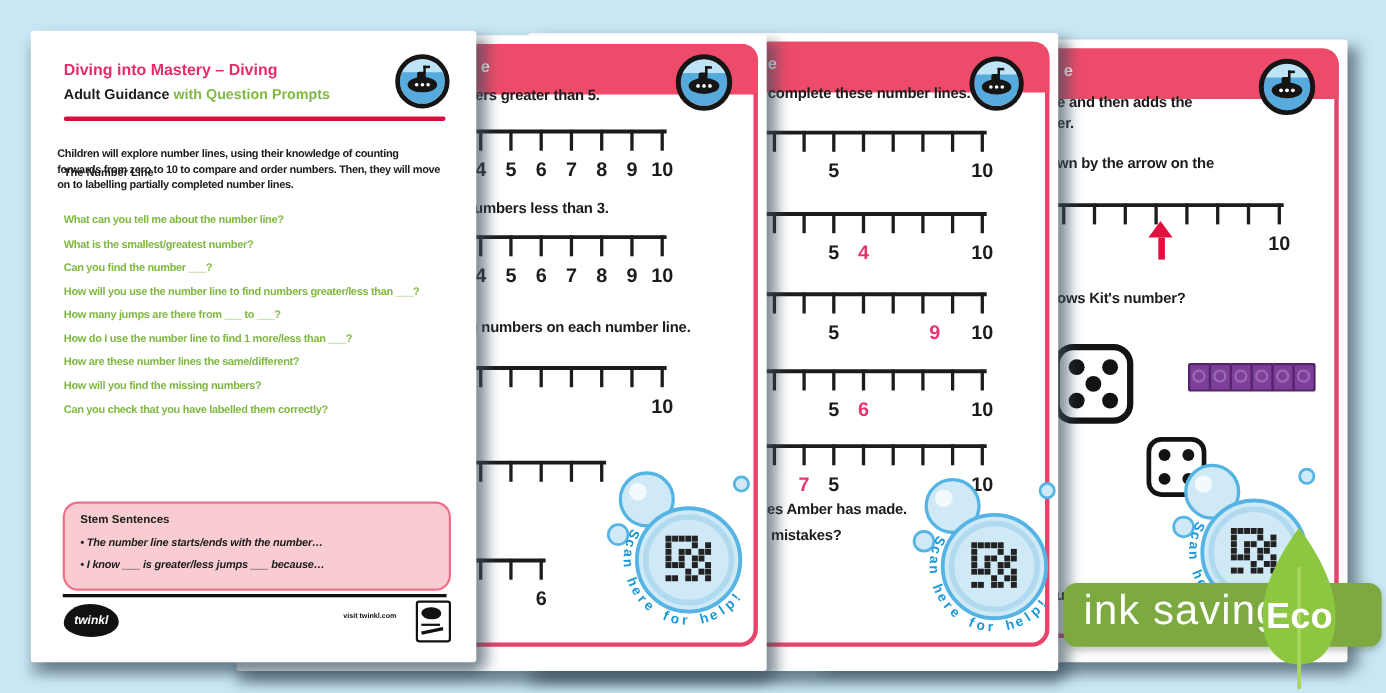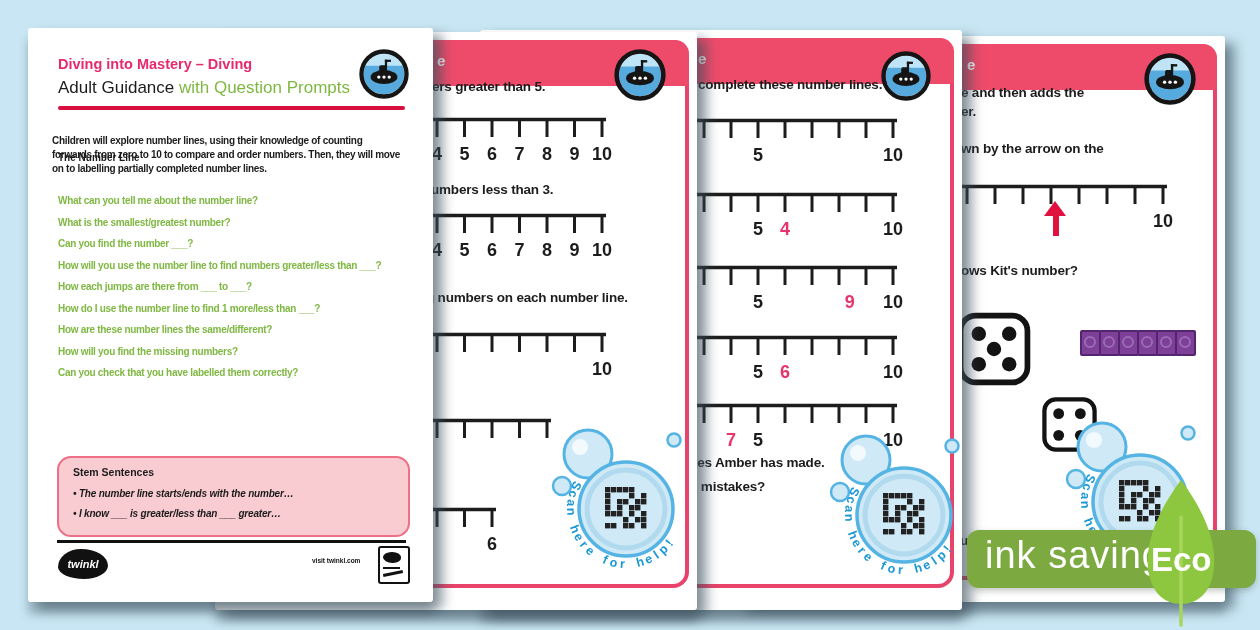--- a/index.html
+++ b/index.html
@@ -8,21 +8,21 @@
   .page{position:absolute;background:#fff;border-radius:3px;
     box-shadow:10px 7px 12px rgba(60,80,92,.55), 0 12px 10px rgba(60,80,92,.35);}
   
   .ws-frame{position:absolute;left:8px;right:8px;top:8px;bottom:22px;border:4px solid #e8436a;border-radius:16px;}
   .ws-band{position:absolute;left:8px;right:8px;top:8px;height:46px;background:#ee4b6a;border-radius:14px 14px 0 0;}
   .band-frag{position:absolute;top:12px;color:#fff;font-weight:bold;font-size:15px;}
   .ws-text{position:absolute;color:#1c1c1c;font-weight:bold;font-size:13.5px;letter-spacing:-0.2px;white-space:nowrap;}
   .nline{position:absolute;}
   
   .p1-title{position:absolute;color:#e72a6d;font-weight:bold;font-size:14.5px;white-space:nowrap;}
-  .p1-sub{position:absolute;font-size:17px;font-weight:normal;white-space:nowrap;color:#1c1c1c;}
+  .p1-sub{position:absolute;font-size:13px;font-weight:bold;white-space:nowrap;color:#1c1c1c;}
   .p1-sub .green{color:#7fb842;}
   .redline{position:absolute;background:#d60f3e;height:3.5px;border-radius:2px;}
   .p1-h{position:absolute;font-size:10px;font-weight:bold;color:#1c1c1c;}
   .p1-body{position:absolute;font-size:10px;font-weight:bold;color:#1c1c1c;line-height:14px;letter-spacing:-0.3px;}
   .p1-qs{position:absolute;}
   .p1-qs p{margin:0 0 8px 0;font-size:10px;font-weight:bold;color:#7fb842;line-height:13.5px;letter-spacing:-0.3px;}
   .stem-box{position:absolute;background:#f9ccd1;border:2.5px solid #ef6f86;border-radius:14px;}
   .stem-h{position:absolute;left:14px;top:8px;font-size:10.5px;font-weight:bold;color:#1c1c1c;}
   .stem-box p{margin:0;position:absolute;left:14px;font-size:10px;font-weight:bold;color:#1c1c1c;letter-spacing:-0.2px;font-style:italic;}
   .footline{position:absolute;background:#111;height:3px;}
@@ -528,30 +528,30 @@
      <circle cx="30" cy="30" r="26" fill="none" stroke="#151515" stroke-width="5"></circle>
    </svg></div>
     <div class="redline" style="left:30px;top:78px;width:347px;"></div>
     <div class="p1-h" style="left:30px;top:92px;margin-top:32px;">The Number Line</div>
     <div class="p1-body" style="left:24px;top:106px;width:352px;">Children will explore number lines, using their knowledge of counting forwards from zero to 10 to compare and order numbers. Then, they will move on to labelling partially completed number lines.</div>
     <div class="p1-qs" style="left:30px;top:166px;width:354px;">
       <p>What can you tell me about the number line?</p>
       <p>What is the smallest/greatest number?</p>
       <p>Can you find the number ___?</p>
       <p>How will you use the number line to find numbers greater/less than ___?</p>
-      <p>How each jumps are there from ___ to ___?</p>
+      <p>How many jumps are there from ___ to ___?</p>
       <p>How do I use the number line to find 1 more/less than ___?</p>
       <p>How are these number lines the same/different?</p>
       <p>How will you find the missing numbers?</p>
       <p>Can you check that you have labelled them correctly?</p>
     </div>
     <div class="stem-box" style="left:29px;top:428px;width:349px;height:77px;">
       <div class="stem-h">Stem Sentences</div>
       <p style="top:30px;">•  The number line starts/ends with the number…</p>
-      <p style="top:50px;">•  I know ___ is greater/less than ___ greater…</p>
+      <p style="top:50px;">•  I know ___ is greater/less jumps ___ because…</p>
     </div>
     <div class="footline" style="left:29px;top:512px;width:349px;"></div>
     <div class="cloud-logo" style="left:30px;top:521px;width:50px;height:30px;">twinkl</div>
     <div class="visit" style="left:284px;top:529px;">visit twinkl.com</div>
     <div class="stamp" style="left:350px;top:518px;width:28px;height:34px;">
       <div class="blob"></div>
         <div class="l1"></div>
         <div class="l2"></div>
     </div>
   </div>

